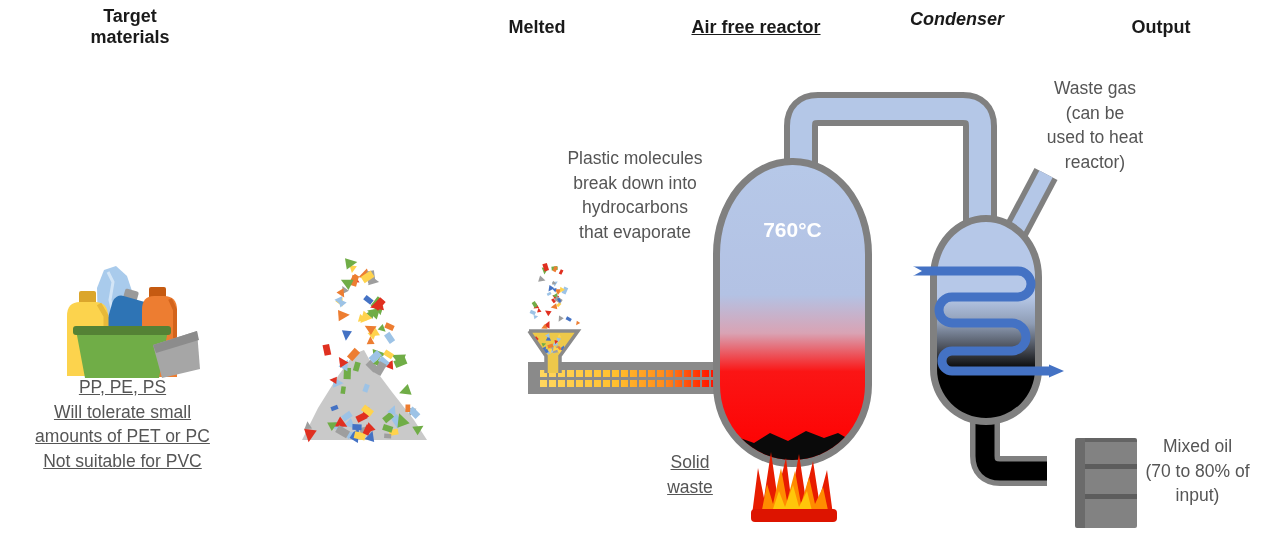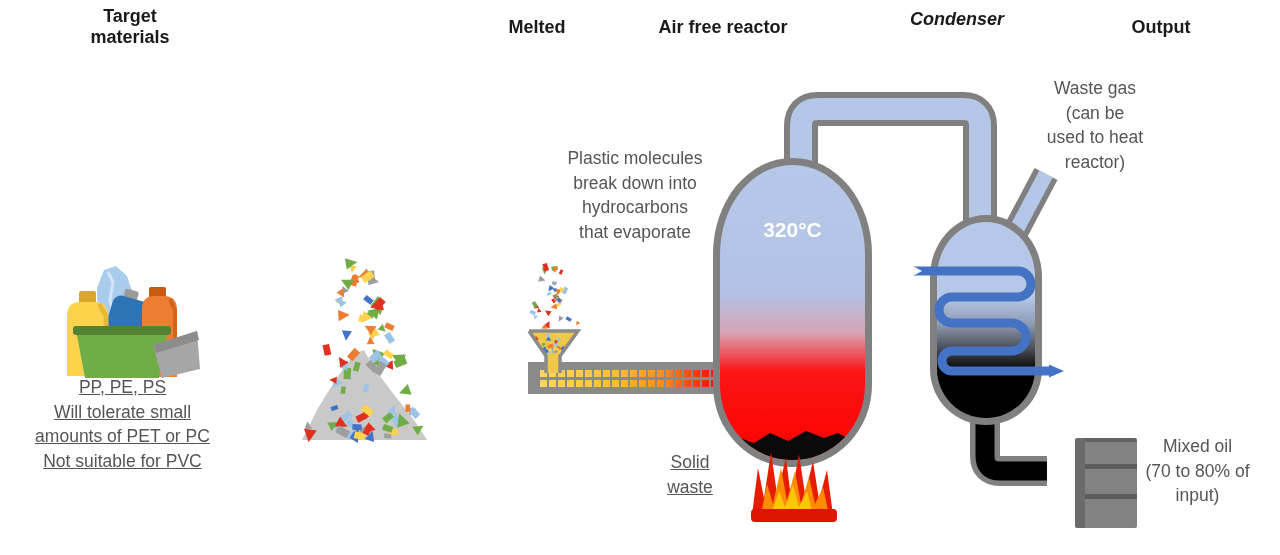--- a/index.html
+++ b/index.html
@@ -56,21 +56,21 @@
   svg#overlay{z-index:4;}
 </style>
 </head>
 <body>
 
 <div id="canvas">
 
   <div class="hdr" style="left:60px;top:6px;width:140px;">Target
 materials</div>
   <div class="hdr" style="left:485px;top:17px;width:104px;">Melted</div>
-  <div class="hdr" style="left:648px;top:17px;width:150px;">Air free reactor</div>
+  <div class="hdr" style="left:681px;top:17px;width:150px;text-decoration:underline;">Air free reactor</div>
   <div class="hdr" style="left:887px;top:9px;width:140px;font-style:italic;">Condenser</div>
   <div class="hdr" style="left:1101px;top:17px;width:120px;">Output</div>
 
   <div class="note" style="left:15px;top:375px;width:215px;text-decoration:underline;">PP, PE, PS
 Will tolerate small
 amounts of PET or PC
 Not suitable for PVC</div>
   <div class="note" style="left:545px;top:146px;width:180px;">Plastic molecules
 break down into
 hydrocarbons
@@ -104,21 +104,21 @@
   </svg>
 
   <div class="abs" id="screw-outer"></div>
   <div class="abs" id="screw-band"></div>
 
   <div class="abs" id="reactor">
     <svg width="145" height="40" style="position:absolute;left:0;bottom:0;">
       <polygon points="4,40 4,26 20,18 34,23 50,13 68,21 86,11 104,18 118,13 132,21 141,27 141,40" fill="#0a0a0a"></polygon>
     </svg>
   </div>
-  <div class="abs" id="temp-label" style="left:713px;width:159px;">320°C</div>
+  <div class="abs" id="temp-label" style="left:713px;width:159px;">760°C</div>
 
   <div class="abs" id="condenser"></div>
 
   <div class="abs" id="drum"></div>
 
   <svg id="overlay" class="layer" width="1280" height="555">
 
     <g>
       <path d="M 97 288 L 104 270 L 116 266 L 127 276 L 133 294 L 131 330 L 98 332 Z" fill="#a9cbec"></path>
       <path d="M 108 272 L 113 282 L 110 300 L 115 322" stroke="#d3e5f6" stroke-width="3" fill="none"></path>

